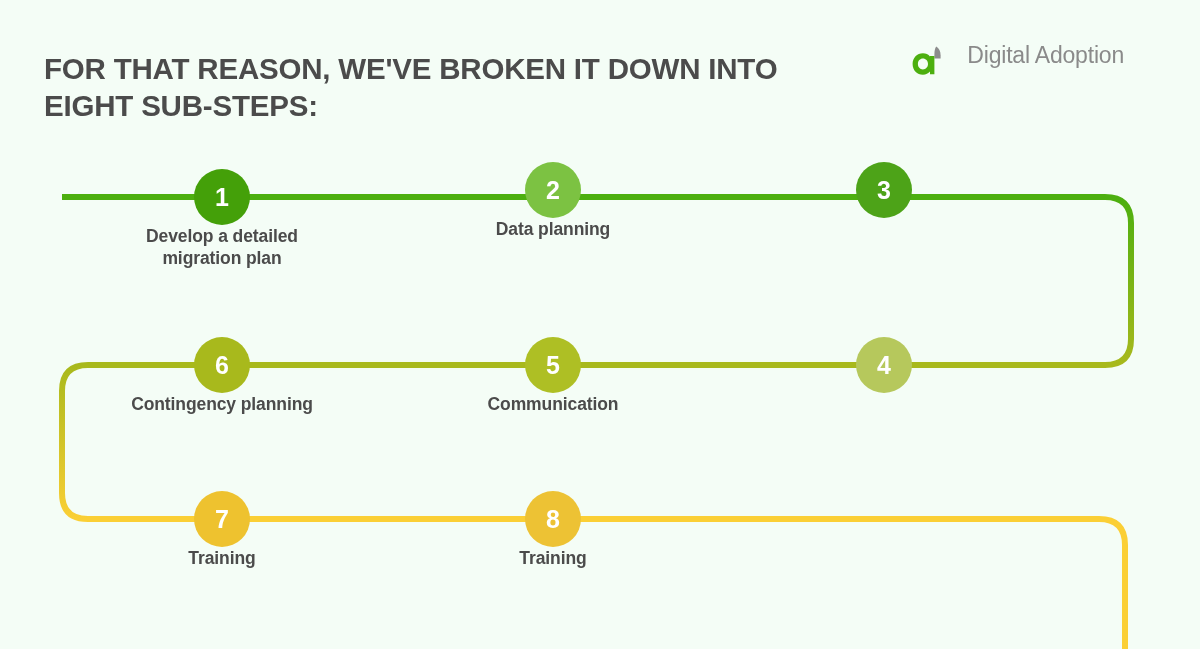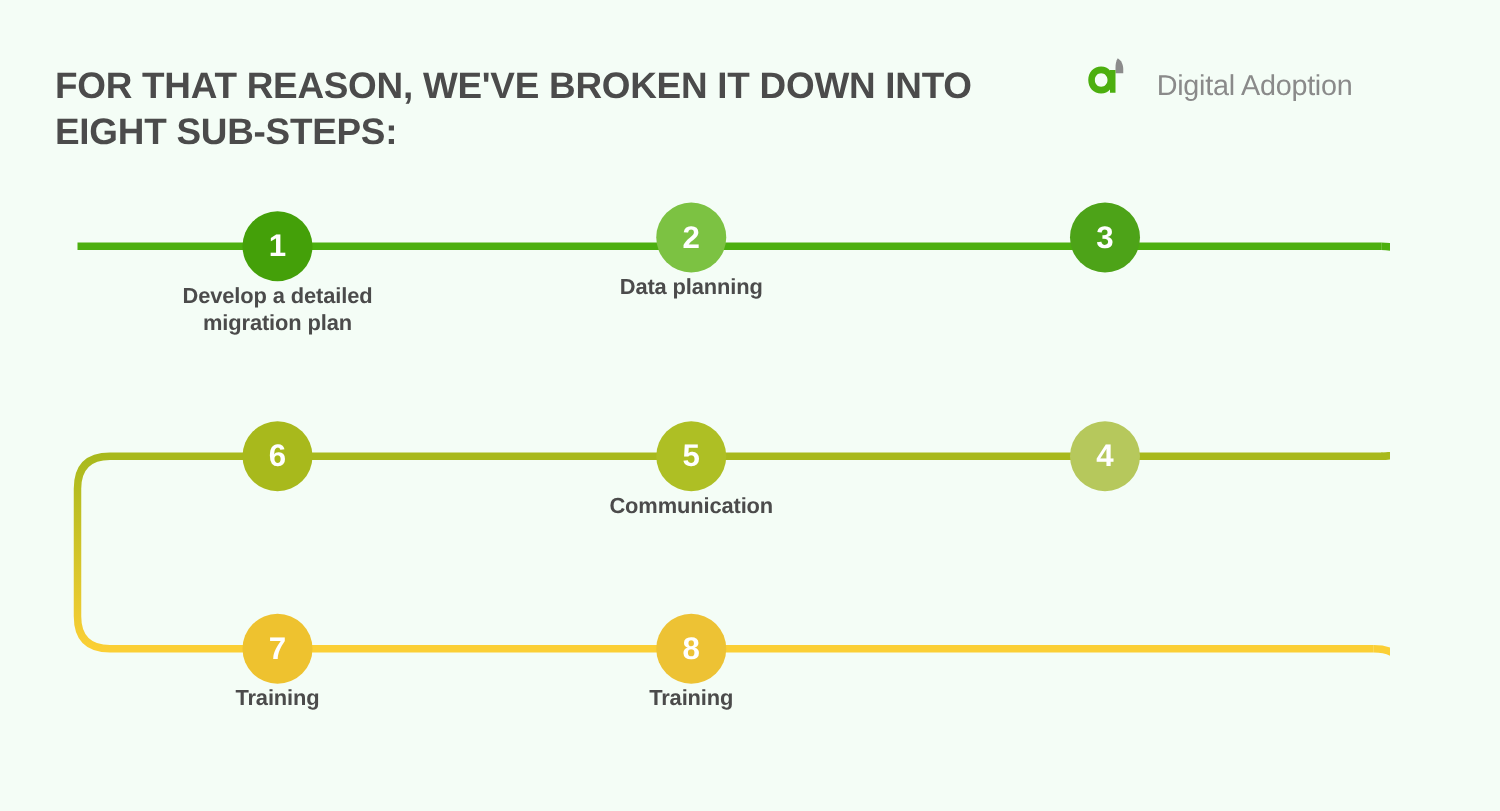--- a/index.html
+++ b/index.html
@@ -15,20 +15,21 @@
     overflow: hidden;
     position: relative;
   }
 
   #canvas {
     position: relative;
     width: 1112px;
     height: 649px;
     background: #f4fdf6;
     overflow: hidden;
+    padding-left: 42px;
   }
 
   
   #header-title {
     position: absolute;
     left: 44px;
     top: 50px;
     width: 760px;
     font-size: 29.5px;
     line-height: 37px;
@@ -38,21 +39,21 @@
     text-transform: uppercase;
     white-space: pre-line;
   }
 
   
   #logo {
     position: absolute;
     right: 30px;
     top: 44px;
     display: flex;
-    align-items: flex-end;
+    align-items: flex-start;
     gap: 20px;
   }
   #logo-mark {
     display: block;
     width: 36px;
     height: 36px;
   }
   #logo-text {
     font-size: 23px;
     color: #8a8a8a;
@@ -160,20 +161,21 @@
     <div class="step-circle" style="background:#b6c85c;">4</div>
   </div>
 
   <div class="step-node" style="left:553px; top:337px;">
     <div class="step-circle" style="background:#aebf24;">5</div>
     <div class="step-label">Communication</div>
   </div>
 
   <div class="step-node" style="left:222px; top:337px; width:300px; margin-left:-150px;">
     <div class="step-circle" style="background:#a8b91c;">6</div>
+    <div class="step-label">Contingency planning</div>
   </div>
 
   <div class="step-node" style="left:222px; top:491px;">
     <div class="step-circle" style="background:#eec22f;">7</div>
     <div class="step-label">Training</div>
   </div>
 
   <div class="step-node" style="left:553px; top:491px;">
     <div class="step-circle" style="background:#edc234;">8</div>
     <div class="step-label">Training</div>

